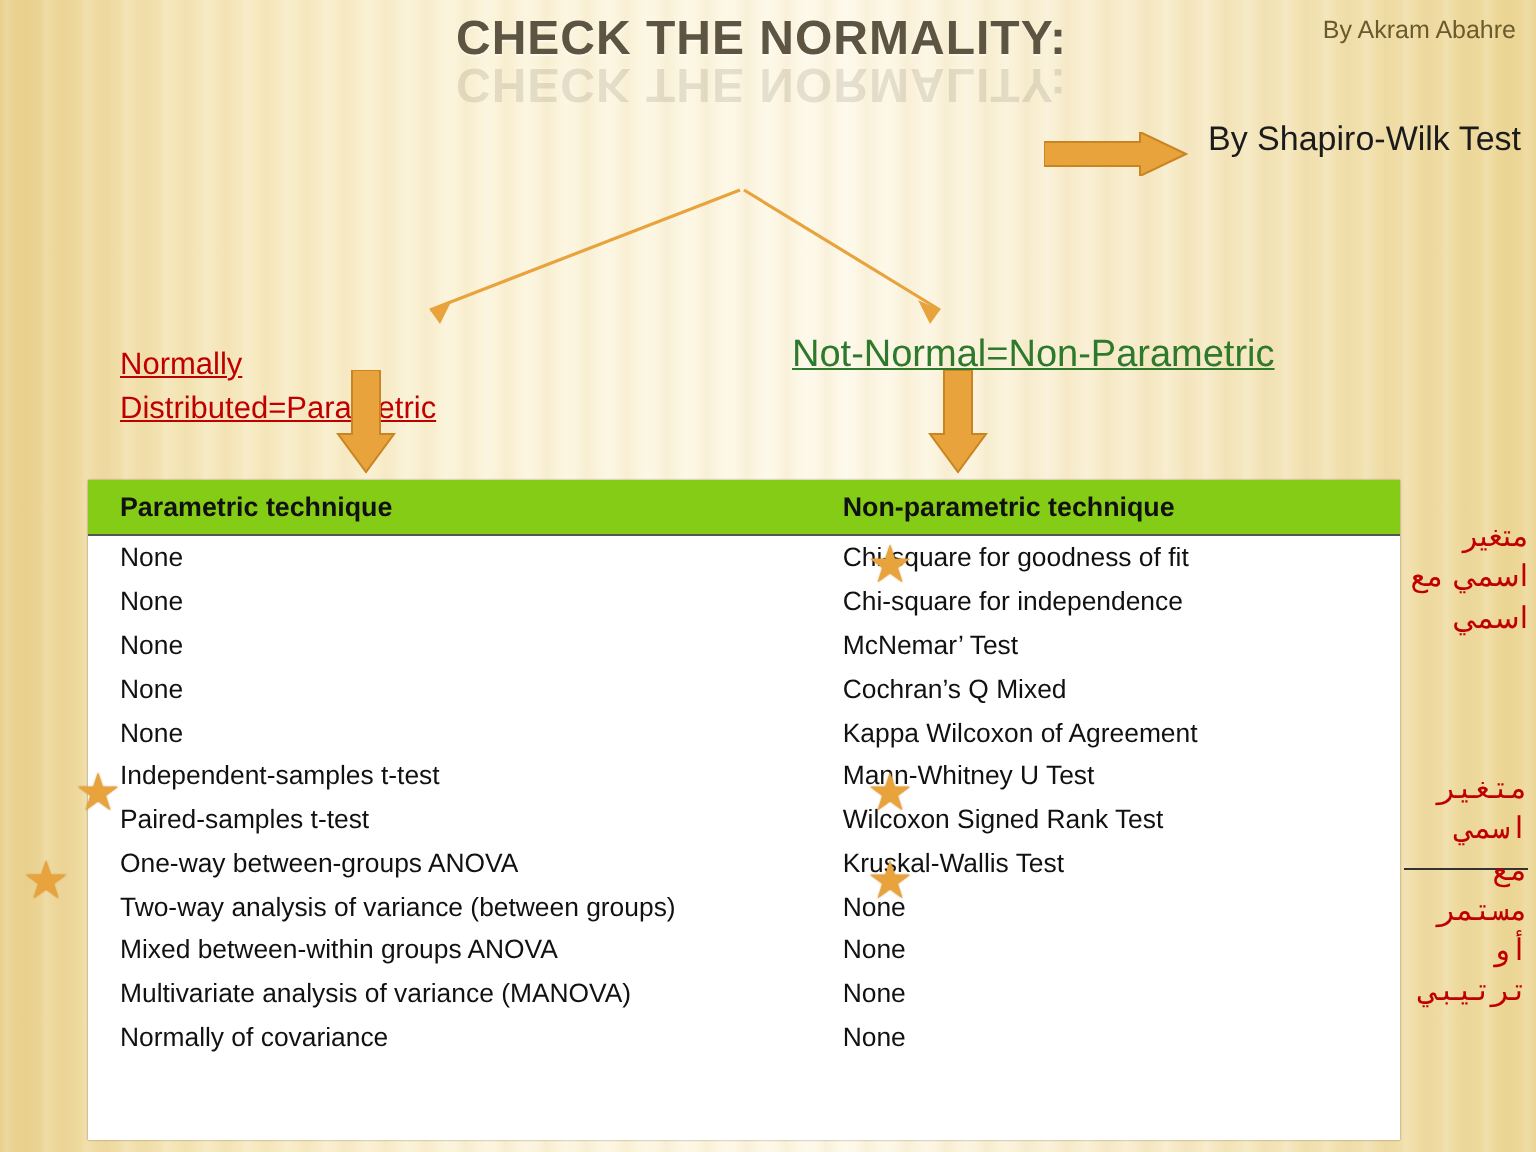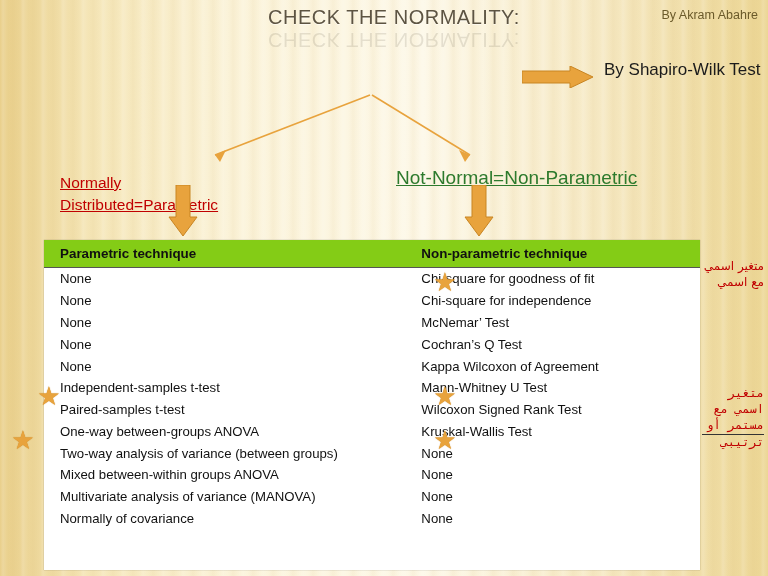--- a/index.html
+++ b/index.html
@@ -39,28 +39,27 @@
     color: #6b5a2a;
     font-family: "Liberation Sans", sans-serif;
   }
 
   .title {
     position: absolute;
     left: 228px;
     top: 6px;
     width: 330px;
     font-family: "Liberation Sans", sans-serif;
-    font-weight: normal;
-    font-size: 20px;
+    font-weight: bold;
+    font-size: 24px;
     letter-spacing: 0.5px;
     line-height: 1.15;
     color: #5d5442;
     text-transform: uppercase;
     text-shadow: 0 1px 0 rgba(255,255,255,0.55);
-    margin-left: 40px;
   }
   .title .reflect {
     position: absolute;
     left: 0;
     top: 22px;
     width: 100%;
     transform: scaleY(-1);
     opacity: 0.16;
     color: #6b6350;
     pointer-events: none;
@@ -161,21 +160,21 @@
   }
 
   
   .arabic {
     position: absolute;
     right: 4px;
     width: 62px;
     direction: rtl;
     text-align: right;
     color: #c00000;
-    font-size: 12px;
+    font-size: 15px;
     line-height: 1.35;
     font-family: "DejaVu Sans", sans-serif;
   }
   .arabic.block1 { top: 258px; }
   .arabic.block2 { top: 386px; font-family: Liberation Mono, monospace; }
   .arabic-sep {
     position: absolute;
     right: 4px;
     width: 62px;
     border-top: 1px solid #333;
@@ -251,21 +250,21 @@
         <tr>
             <td>None</td>
             <td class="col2">Chi-square for independence</td>
           </tr>
         <tr>
             <td>None</td>
             <td class="col2">McNemar’ Test</td>
           </tr>
         <tr>
             <td>None</td>
-            <td class="col2">Cochran’s Q Test</td>
+            <td class="col2">Cochran’s Q Mixed</td>
           </tr>
         <tr>
             <td>None</td>
             <td class="col2">Kappa Wilcoxon of Agreement</td>
           </tr>
         <tr>
             <td>Independent-samples t-test</td>
             <td class="col2">Mann-Whitney U Test</td>
           </tr>
         <tr>

